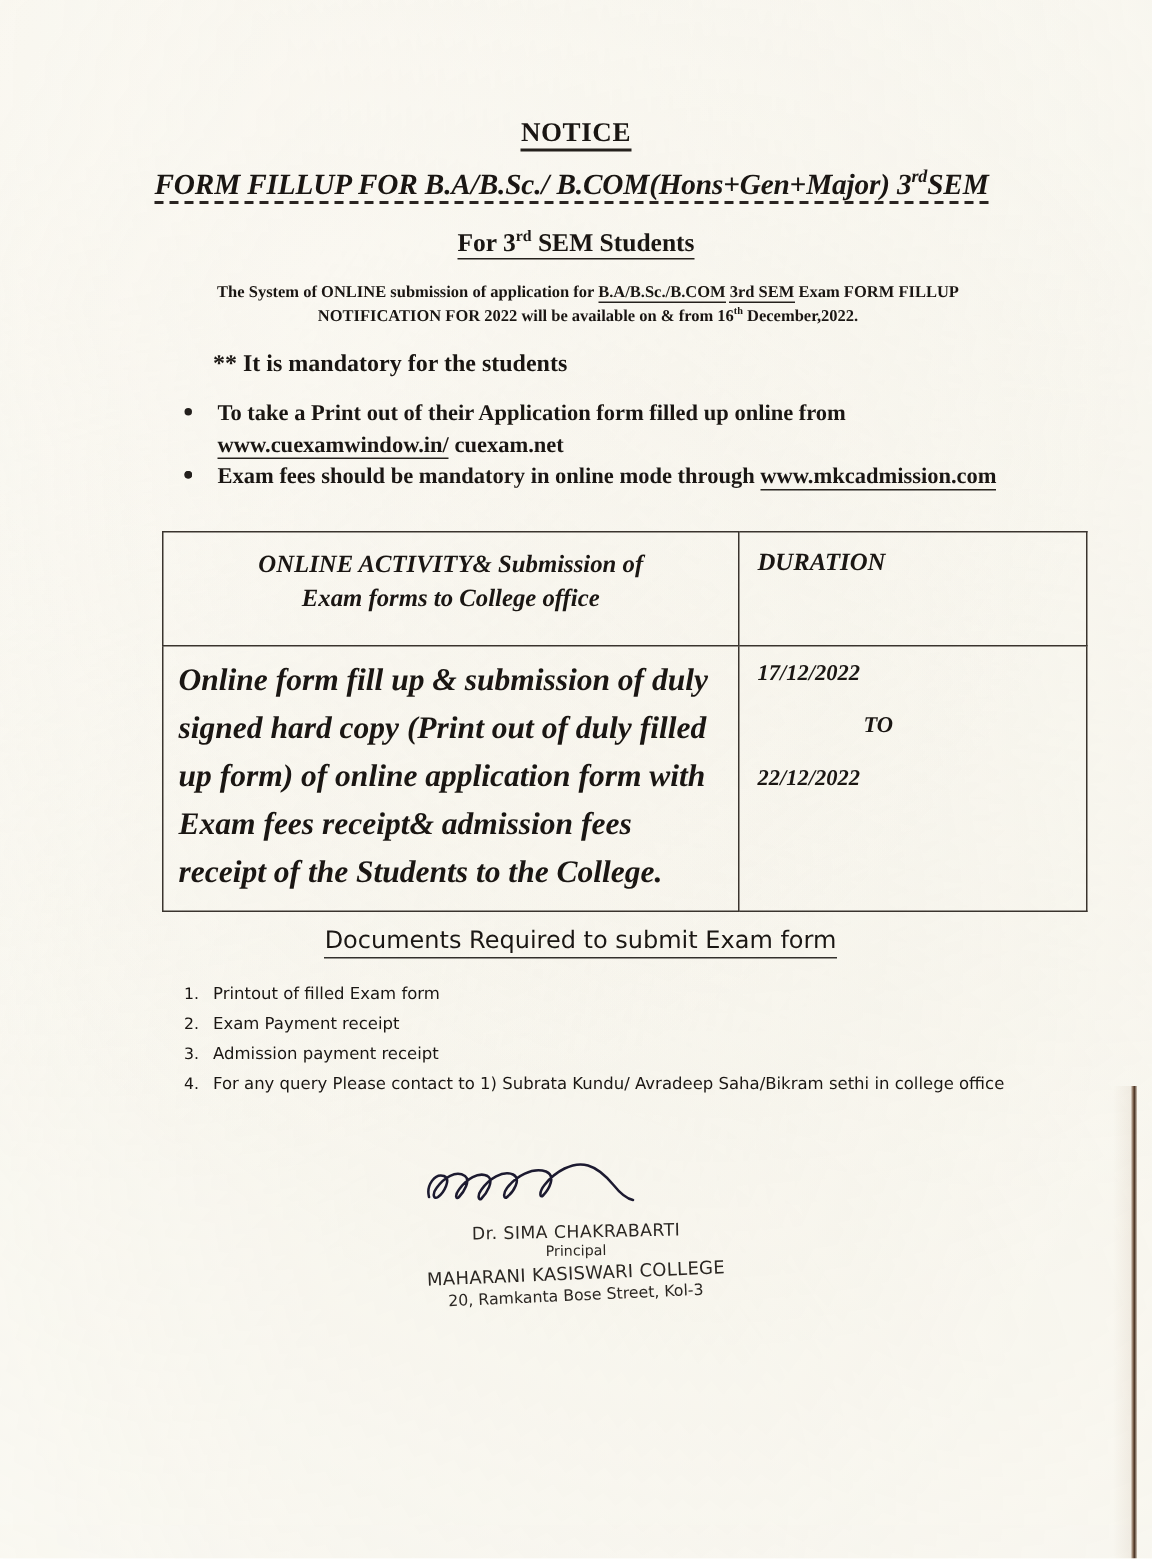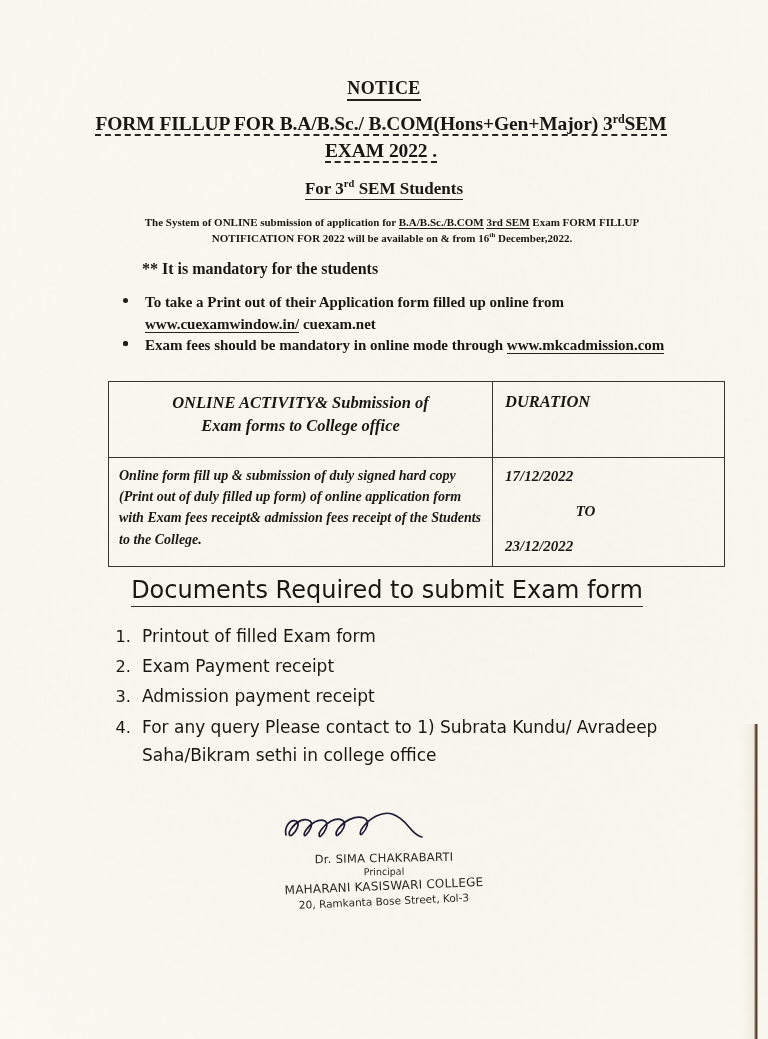--- a/index.html
+++ b/index.html
@@ -84,20 +84,21 @@
     margin: 12px 66px 0 60px;
     text-align: center;
     font-size: 19.5px;
     font-weight: bold;
     line-height: 1.38;
     letter-spacing: -.1px;
   }
   .headline .dash {
     border-bottom: 2px dashed #2a2522;
     padding-bottom: 0px;
+    font-style: italic;
   }
   .headline .line2 { display: block; }
 
   sup { font-size: .62em; vertical-align: super; line-height: 0; }
 
   .subhead {
     text-align: center;
     font-size: 17px;
     font-weight: bold;
     margin: 14px 0 0 0;
@@ -166,47 +167,47 @@
     font-size: 16.5px;
     line-height: 1.35;
     padding: 10px 14px 20px 14px;
   }
   td.th-duration {
     text-align: left;
     font-size: 16.5px;
     padding: 10px 10px 20px 12px;
   }
   td.act-body {
-    font-size: 14px;
+    font-size: 21px;
     line-height: 1.52;
     padding: 7px 8px 9px 10px;
     text-align: left;
   }
   td.dur-body {
     font-size: 15px;
     line-height: 1.5;
     padding: 7px 10px 9px 12px;
   }
   .dur-to { display: block; text-align: center; margin: 13px 0 12px 0; padding-right: 48px; }
   .dur-d2 { display: block; }
 
   
   .docs-head {
     text-align: center;
     font-family: "DejaVu Sans", "Liberation Sans", sans-serif;
-    font-size: 24px;
+    font-size: 16px;
     font-weight: 400;
     margin: 9px 0 0 0;
     padding-left: 6px;
   }
   .docs-head .u { border-bottom: 1.6px solid #33302c; padding-bottom: 2px; }
 
   ol.docs {
     font-family: "DejaVu Sans", "Liberation Sans", sans-serif;
-    font-size: 17px;
+    font-size: 11px;
     font-weight: 400;
     margin: 18px 70px 0 110px;
     padding: 0 0 0 26px;
     line-height: 1.65;
   }
   ol.docs li { margin-bottom: 2px; padding-left: 6px; }
   ol.docs li::marker { font-size: .95em; }
 
   
   .sig-block {
@@ -265,21 +266,20 @@
   <div id="page-edge"></div>
 
   <div id="content">
 
     <div class="notice-title">
       <span class="u">NOTICE</span>
     </div>
 
     <div class="headline">
       <span class="dash"><span>FORM  FILLUP FOR  B.A/B.Sc./ B.COM(Hons+Gen+Major) 3</span><sup>rd</sup><span>SEM</span></span>
-      <span class="line2"><span class="dash">EXAM 2022 .</span></span>
     </div>
 
     <div class="subhead">
       <span class="u"><span>For 3</span><sup>rd</sup><span> SEM Students</span></span>
     </div>
 
     <p class="para"><span>The System of ONLINE submission of application for </span><span class="u">B.A/B.Sc./B.COM</span> <span class="u">3rd SEM</span><span> Exam FORM FILLUP NOTIFICATION FOR 2022 will be available on &amp; from 16</span><sup>th</sup><span> December,2022.</span></p>
 
     <div class="mandatory">** It is mandatory for the students</div>
 
@@ -303,21 +303,21 @@
               <span>ONLINE ACTIVITY&amp; Submission of</span><br>
               <span>Exam forms to College office</span>
             </td>
             <td class="th-duration">DURATION</td>
           </tr>
           <tr>
             <td class="act-body">Online form fill up &amp; submission of duly signed hard copy (Print out of duly filled up form) of online application form with Exam fees receipt&amp; admission fees receipt of  the Students to the College.</td>
             <td class="dur-body">
               <span>17/12/2022</span>
               <span class="dur-to">TO</span>
-              <span class="dur-d2">23/12/2022</span>
+              <span class="dur-d2">22/12/2022</span>
             </td>
           </tr>
         </tbody>
       </table>
     </div>
 
     <div class="docs-head">
       <span class="u">Documents Required to submit Exam form</span>
     </div>
 

